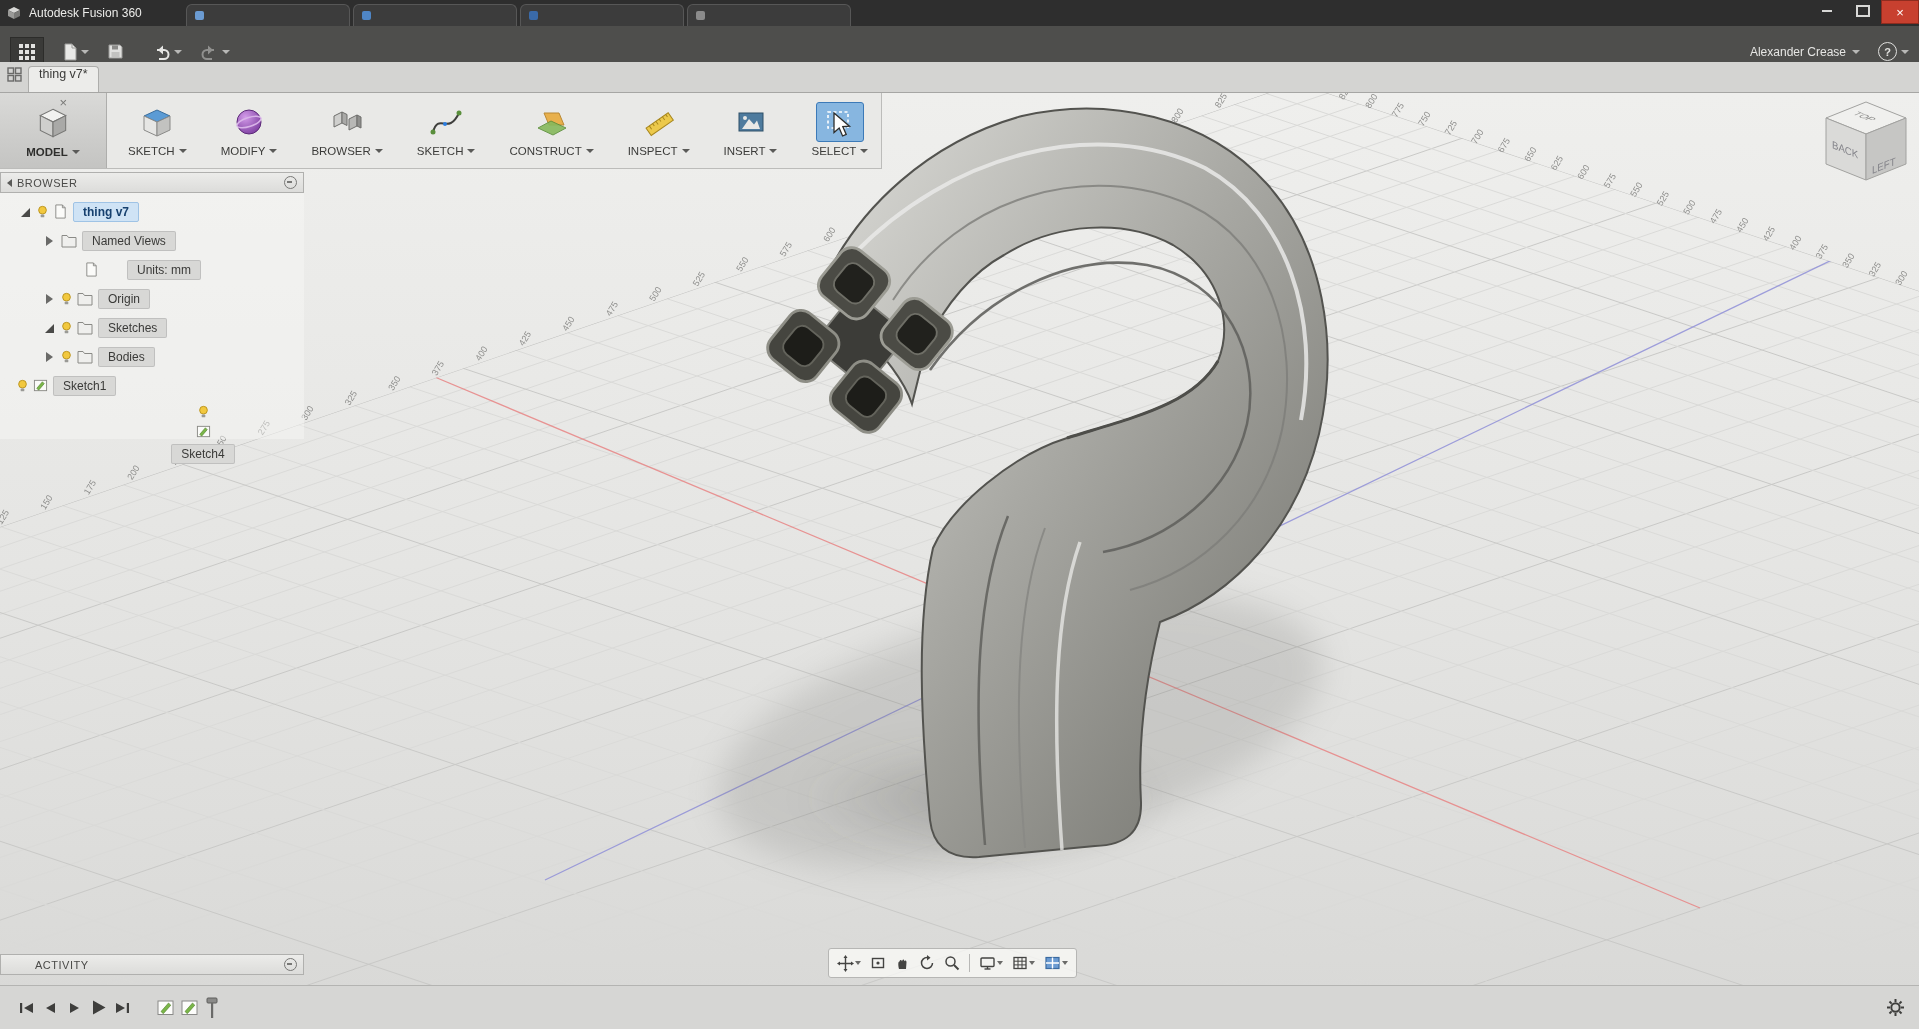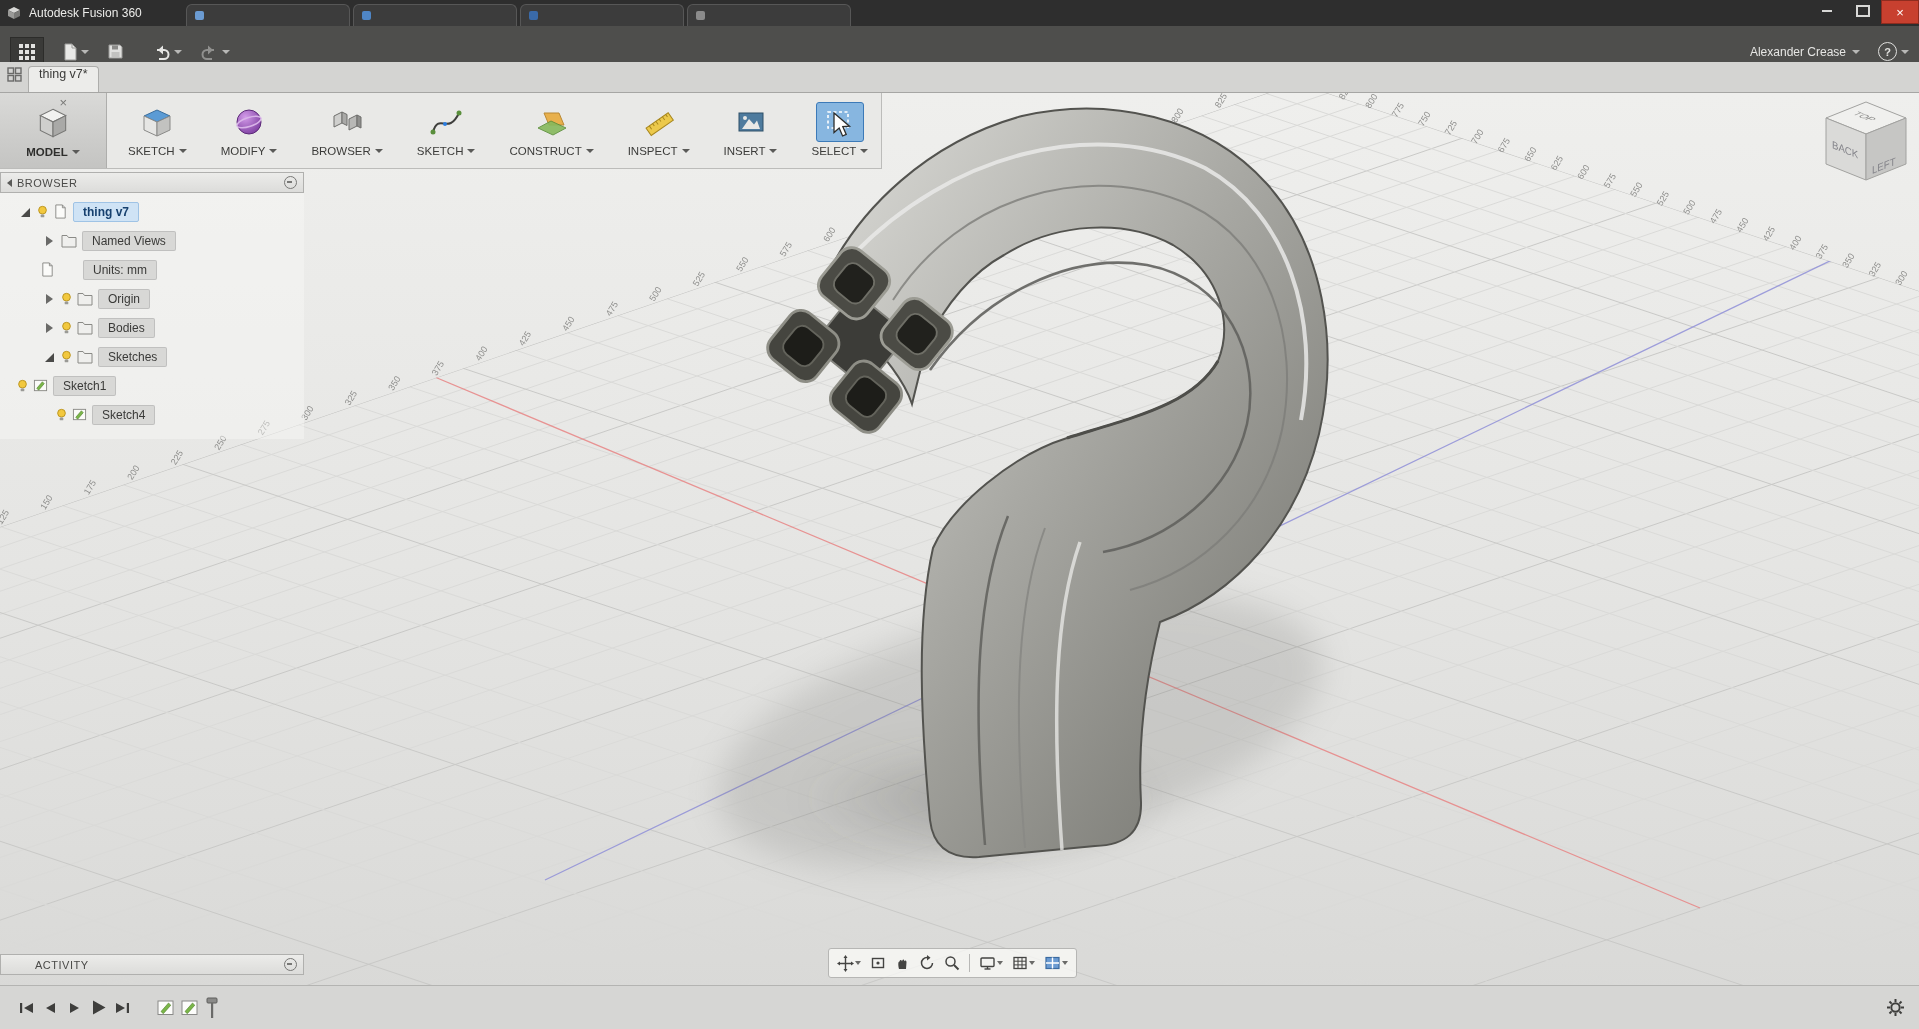--- a/index.html
+++ b/index.html
@@ -615,21 +615,21 @@
       </div>
       <div class="tree-row" style="padding-left: 44px;">
         <span class="exp collapsed"></span>
         <span style="display: flex;">
           <svg width="16" height="15" viewBox="0 0 16 15">
             <path d="M1 2.5h5l1.5 2H15v9.5H1z" fill="#efefed" stroke="#8a8a86"></path>
           </svg>
         </span>
         <span class="tree-label">Named Views</span>
       </div>
-      <div class="tree-row" style=" gap: 28px;">
+      <div class="tree-row" style="padding-left: 44px; gap: 28px;">
         <span class="tree-spacer"></span>
         <span style="display: flex;">
           <svg width="15" height="15" viewBox="0 0 16 16">
             <path d="M3 1h7l3 3v11H3z" fill="#fbfbf9" stroke="#8a8a86"></path>
             <path d="M10 1v3h3" fill="none" stroke="#8a8a86"></path>
           </svg>
         </span>
         <span class="tree-label">Units: mm</span>
       </div>
       <div class="tree-row" style="padding-left: 44px;">
@@ -641,66 +641,66 @@
           </svg>
         </span>
         <span style="display: flex;">
           <svg width="16" height="15" viewBox="0 0 16 15">
             <path d="M1 2.5h5l1.5 2H15v9.5H1z" fill="#efefed" stroke="#8a8a86"></path>
           </svg>
         </span>
         <span class="tree-label">Origin</span>
       </div>
       <div class="tree-row" style="padding-left: 44px;">
-        <span class="exp collapsed"></span>
+        <span class="exp expanded"></span>
         <span style="display: flex;">
           <svg width="11" height="14" viewBox="0 0 12 14">
             <circle cx="6" cy="5" r="4.2" fill="#f2c83e" stroke="#b8921e"></circle>
             <rect x="4" y="9.8" width="4" height="3" rx="1" fill="#9a9a96"></rect>
           </svg>
         </span>
         <span style="display: flex;">
           <svg width="16" height="15" viewBox="0 0 16 15">
             <path d="M1 2.5h5l1.5 2H15v9.5H1z" fill="#efefed" stroke="#8a8a86"></path>
           </svg>
         </span>
-        <span class="tree-label">Bodies</span>
+        <span class="tree-label">Sketches</span>
       </div>
       <div class="tree-row" style="padding-left: 44px;">
-        <span class="exp expanded"></span>
+        <span class="exp collapsed"></span>
         <span style="display: flex;">
           <svg width="11" height="14" viewBox="0 0 12 14">
             <circle cx="6" cy="5" r="4.2" fill="#f2c83e" stroke="#b8921e"></circle>
             <rect x="4" y="9.8" width="4" height="3" rx="1" fill="#9a9a96"></rect>
           </svg>
         </span>
         <span style="display: flex;">
           <svg width="16" height="15" viewBox="0 0 16 15">
             <path d="M1 2.5h5l1.5 2H15v9.5H1z" fill="#efefed" stroke="#8a8a86"></path>
           </svg>
         </span>
-        <span class="tree-label">Sketches</span>
+        <span class="tree-label">Bodies</span>
       </div>
       <div class="tree-row" style="">
         <span class="tree-spacer"></span>
         <span style="display: flex;">
           <svg width="11" height="14" viewBox="0 0 12 14">
             <circle cx="6" cy="5" r="4.2" fill="#f2c83e" stroke="#b8921e"></circle>
             <rect x="4" y="9.8" width="4" height="3" rx="1" fill="#9a9a96"></rect>
           </svg>
         </span>
         <span style="display: flex;">
           <svg width="15" height="15" viewBox="0 0 16 16">
             <rect x="1.5" y="2.5" width="13" height="11" fill="#fbfbf9" stroke="#8a8a86"></rect>
             <path d="M4 11 L10 4 L12 6 L6 13 Z" fill="#7ab648" stroke="#4f7d2c" stroke-width="0.6"></path>
           </svg>
         </span>
         <span class="tree-label">Sketch1</span>
       </div>
-      <div class="tree-row" style="padding-left: 39px;">
+      <div class="tree-row" style="padding-left: 102px; flex-direction: column;">
         <span class="tree-spacer"></span>
         <span style="display: flex;">
           <svg width="11" height="14" viewBox="0 0 12 14">
             <circle cx="6" cy="5" r="4.2" fill="#f2c83e" stroke="#b8921e"></circle>
             <rect x="4" y="9.8" width="4" height="3" rx="1" fill="#9a9a96"></rect>
           </svg>
         </span>
         <span style="display: flex;">
           <svg width="15" height="15" viewBox="0 0 16 16">
             <rect x="1.5" y="2.5" width="13" height="11" fill="#fbfbf9" stroke="#8a8a86"></rect>

